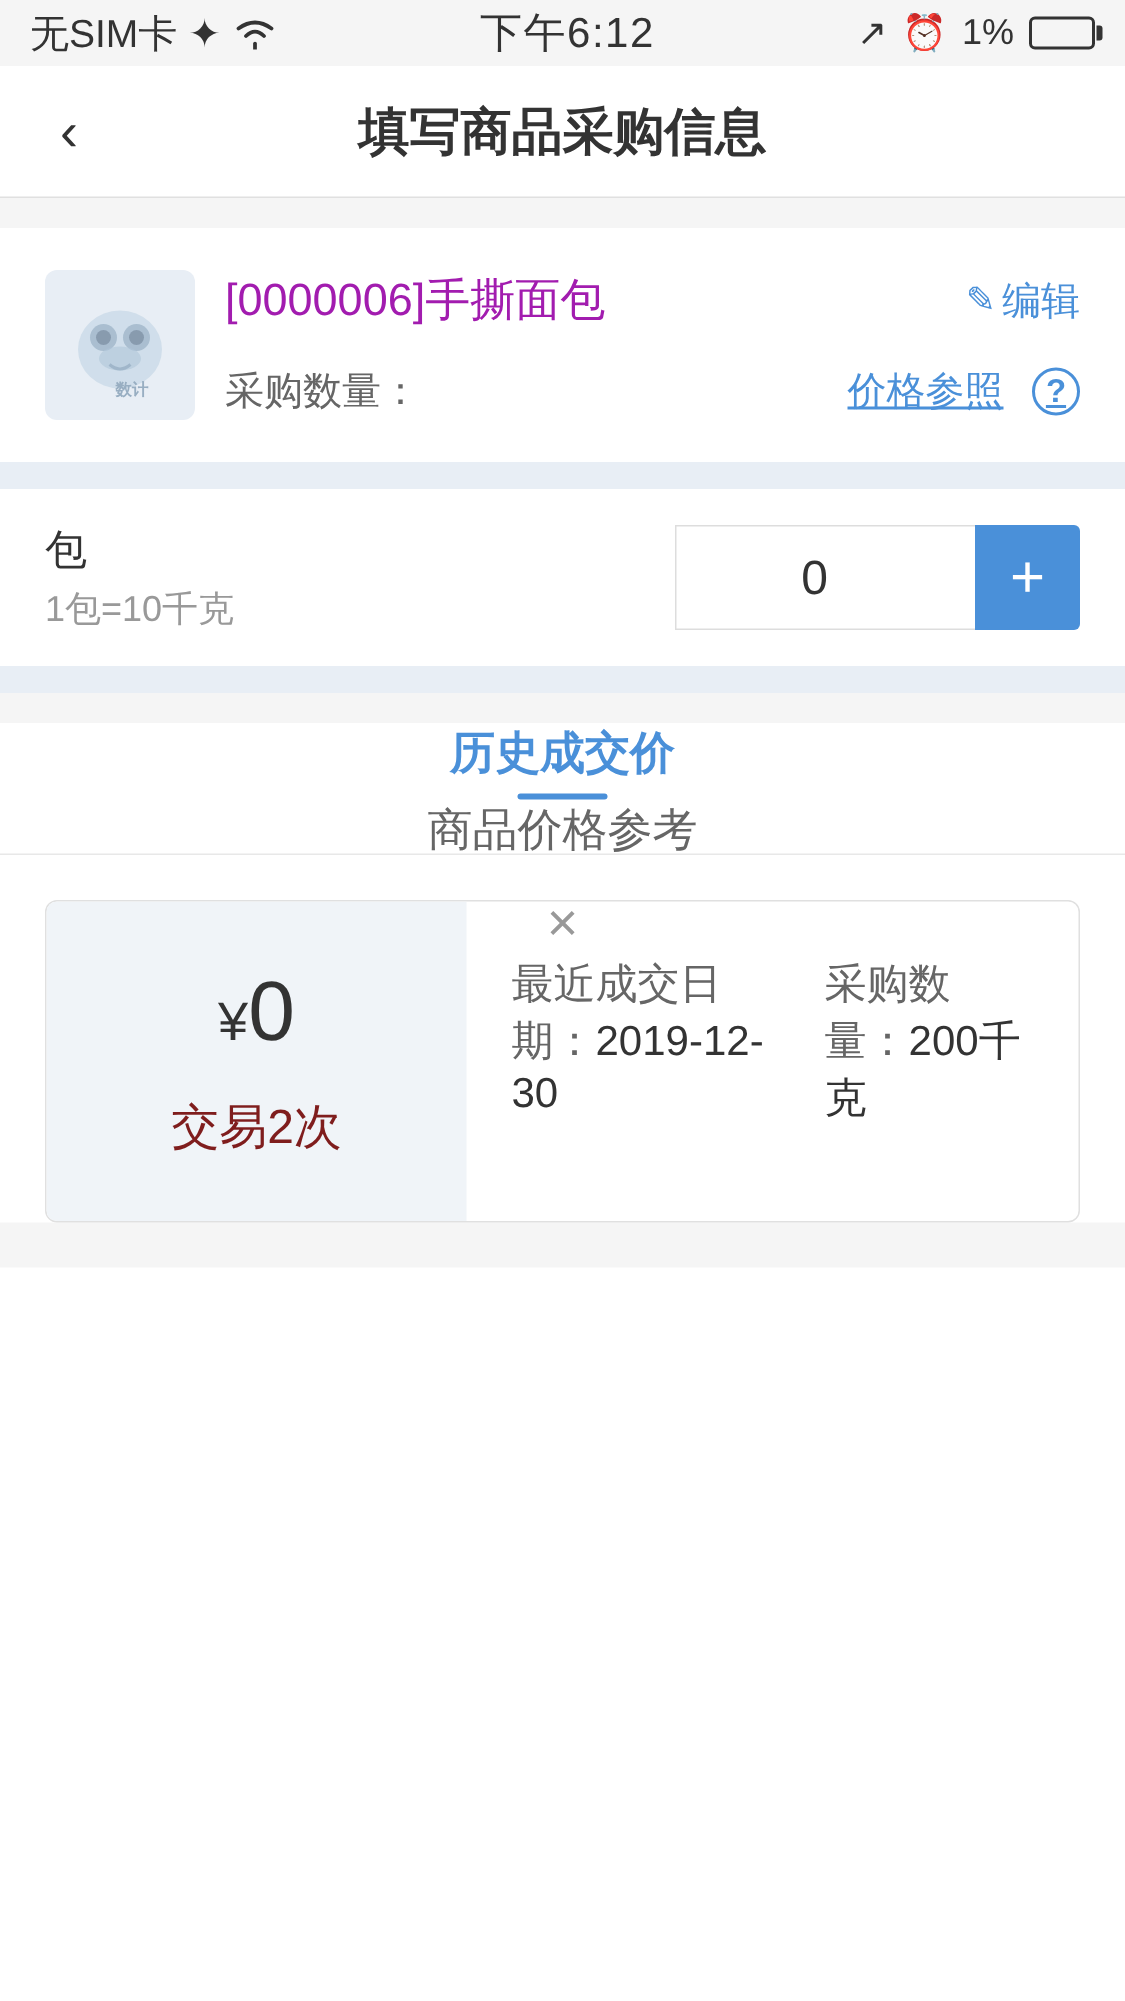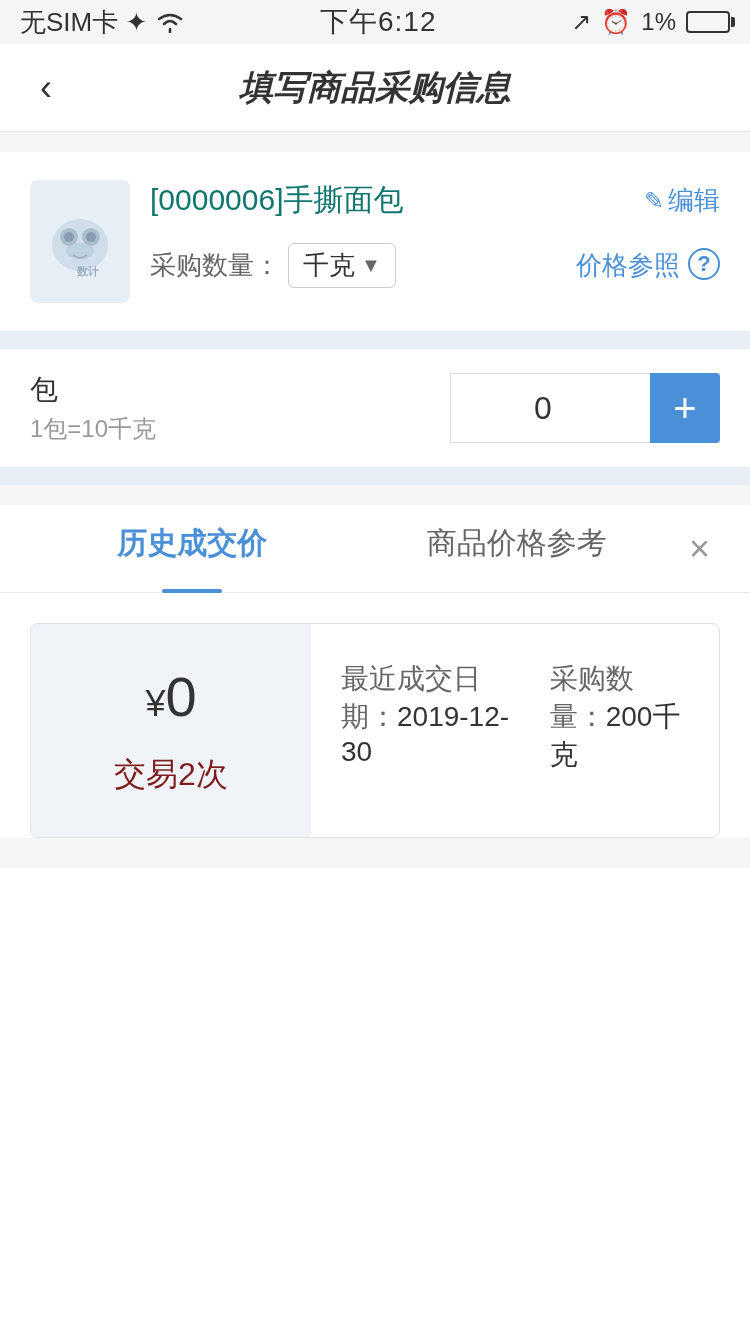--- a/index.html
+++ b/index.html
@@ -87,37 +87,36 @@
       cursor: pointer;
       padding: 10px;
     }
     .nav-title {
       position: absolute;
       left: 50%;
       transform: translateX(-50%);
       font-size: 34px;
       font-weight: 600;
       color: #333;
-      font-style: italic;
     }
 
     
     .product-card {
       background: #ffffff;
       margin-top: 20px;
       padding: 28px 30px;
     }
     .product-top {
       display: flex;
       align-items: flex-start;
       gap: 20px;
     }
     .product-thumb {
       width: 100px;
-      height: 123px;
+      height: 100px;
       background: #e8eef5;
       border-radius: 8px;
       display: flex;
       align-items: center;
       justify-content: center;
       flex-shrink: 0;
       overflow: hidden;
     }
     .product-thumb-inner {
       width: 70px;
@@ -127,21 +126,21 @@
     .product-info {
       flex: 1;
     }
     .product-name-row {
       display: flex;
       justify-content: space-between;
       align-items: center;
     }
     .product-name {
       font-size: 30px;
-      color: #0f766e;
+      color: #a21caf;
       font-weight: 500;
     }
     .edit-link {
       font-size: 26px;
       color: #4a90d9;
       display: flex;
       align-items: center;
       gap: 4px;
       cursor: pointer;
     }
@@ -171,23 +170,24 @@
       cursor: pointer;
     }
     .unit-arrow {
       font-size: 20px;
       color: #666;
     }
     .price-ref {
       font-size: 26px;
       color: #4a90d9;
       display: flex;
-      align-items: flex-start;
-      gap: 8px;
-      cursor: pointer;
+      align-items: center;
+      gap: 19px;
+      cursor: pointer;
+      text-decoration: underline;
     }
     .price-ref-icon {
       width: 32px;
       height: 32px;
       border: 2px solid #4a90d9;
       border-radius: 50%;
       display: inline-flex;
       align-items: center;
       justify-content: center;
       font-size: 22px;
@@ -257,20 +257,21 @@
     .tabs-section {
       margin-top: 20px;
       background: #fff;
     }
     .tabs-header {
       display: flex;
       align-items: center;
       border-bottom: 1px solid #e8e8e8;
       padding: 0 30px;
       height: 88px;
+      flex-direction: column;
     }
     .tab-item {
       flex: 1;
       text-align: center;
       font-size: 30px;
       color: #666;
       position: relative;
       padding-bottom: 10px;
       cursor: pointer;
       height: 88px;
@@ -403,24 +404,20 @@
         </span>
         <span class="edit-link">
           <span class="edit-icon">✎</span>
           <span>编辑</span>
         </span>
       </div>
 
       <div class="product-unit-row">
         <div style="display:flex;align-items:center;gap:8px;">
           <span class="unit-label">采购数量：</span>
-          <span class="unit-select">
-            <span>千克</span>
-            <span class="unit-arrow">▼</span>
-          </span>
         </div>
         <div class="price-ref">
           <span>价格参照</span>
           <span class="price-ref-icon">?</span>
         </div>
       </div>
     </div>
   </div>
 </div>
 

